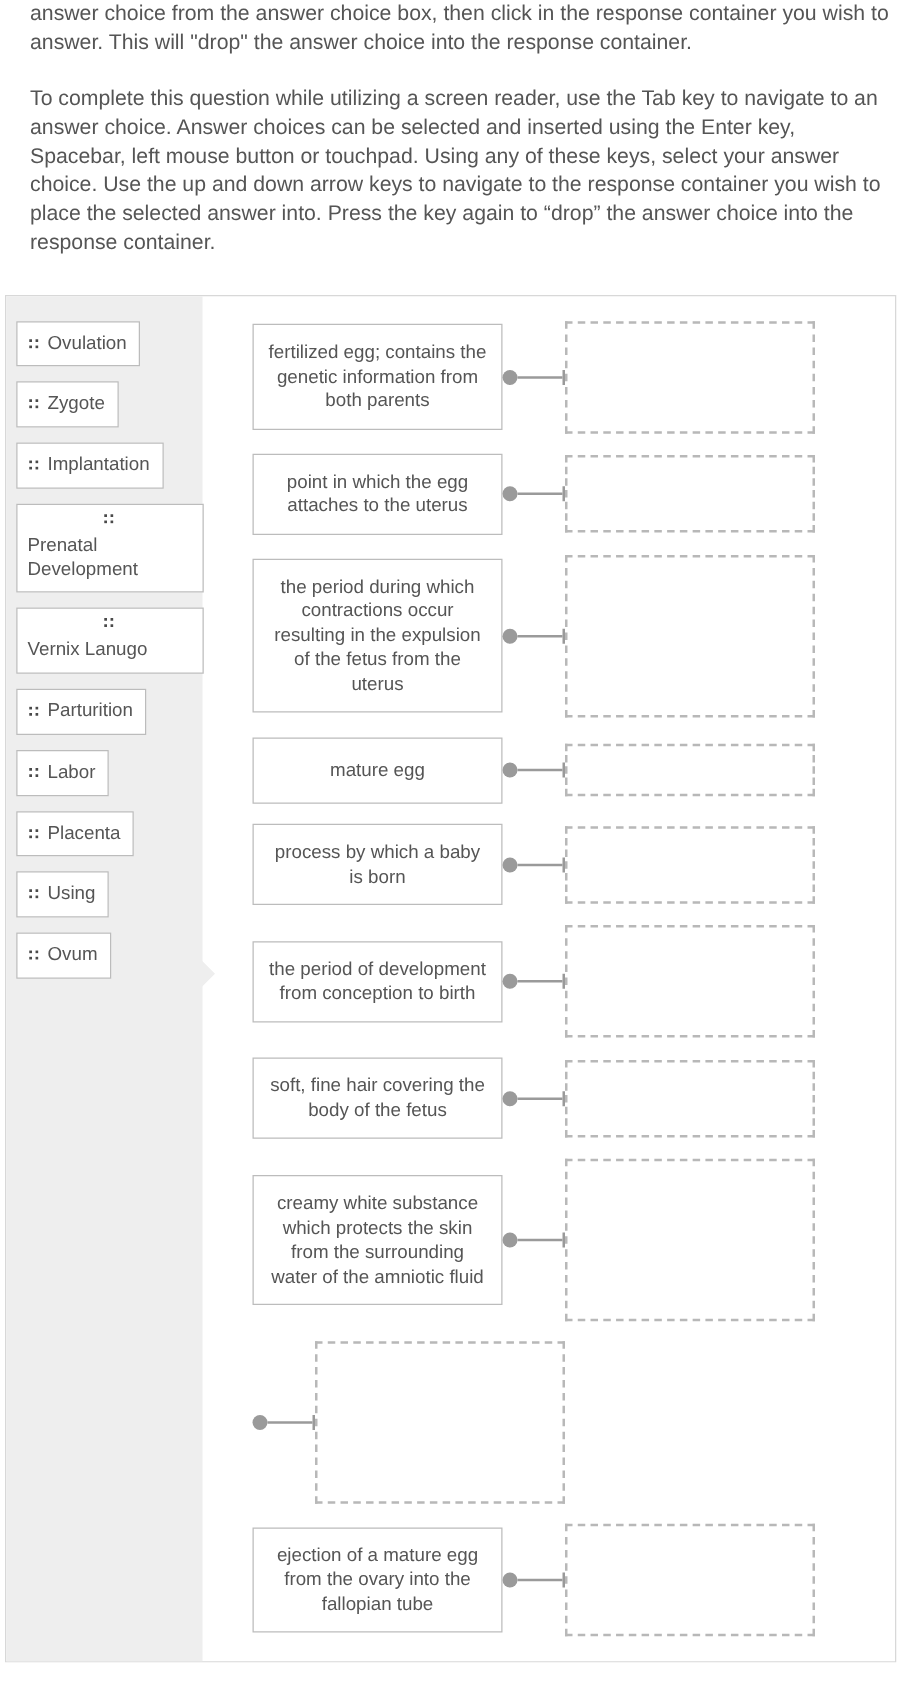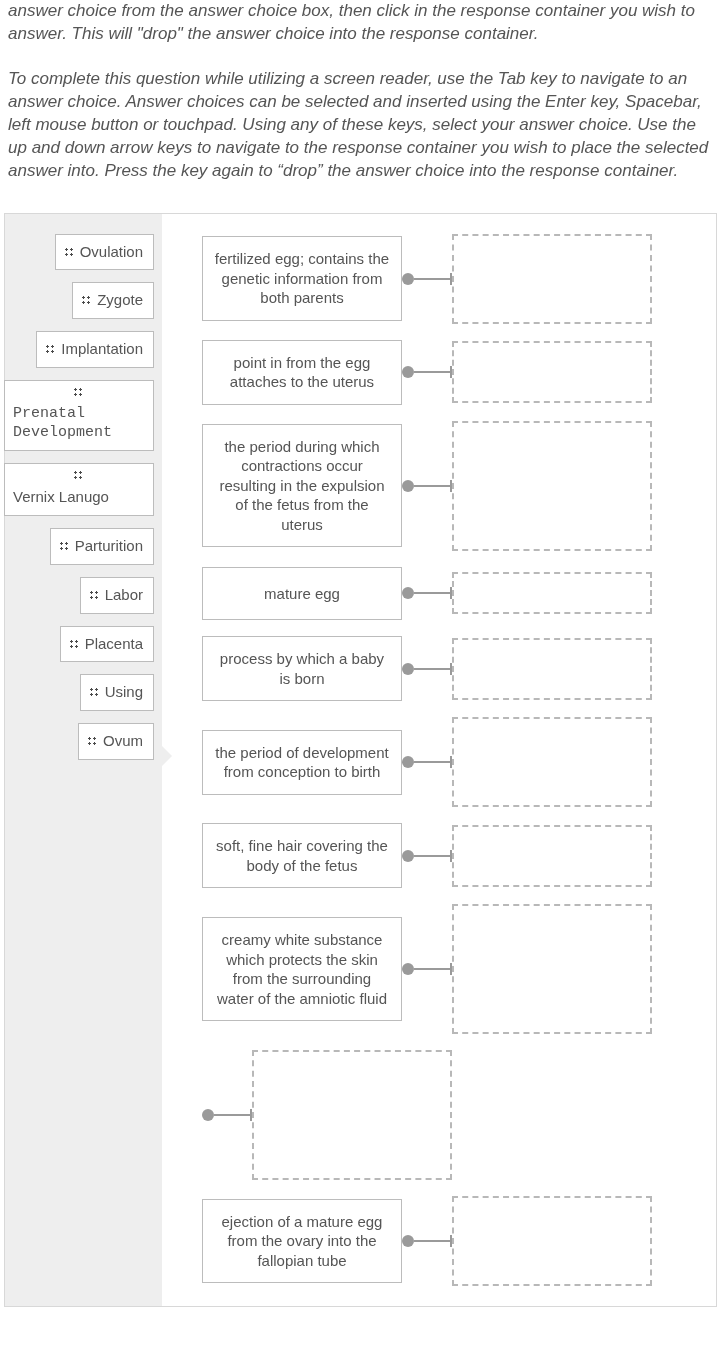--- a/index.html
+++ b/index.html
@@ -6,39 +6,38 @@
   body {
     margin: 0;
     padding: 0;
     font-family: Arial, Helvetica, sans-serif;
     font-size: 16px;
     color: #4a4a4a;
     background: #fff;
     width: 721px;
   }
   .instructions {
-    padding: 0 8px 8px 8px;
+    padding: 0 8px 8px 24px;
     line-height: 1.35;
     color: #555;
     font-size: 17px;
-    font-style: italic;
   }
   .instructions p { margin: 0 0 22px 0; }
   .work-area {
     border: 1px solid #d8d8d8;
     margin: 0 4px;
     display: flex;
   }
   .choices-col {
     width: 157px;
     background: #eeeeee;
     padding: 20px 8px;
     display: flex;
     flex-direction: column;
-    align-items: flex-end;
+    align-items: flex-start;
     gap: 12px;
     position: relative;
   }
   .choice {
     background: #fff;
     border: 1px solid #bcbcbc;
     padding: 8px 10px 8px 8px;
     font-size: 15px;
     color: #555;
     display: flex;
@@ -145,21 +144,21 @@
       <span>Ovulation</span>
     </div>
     <div class="choice">
       <span class="grip"></span>
       <span>Zygote</span>
     </div>
     <div class="choice">
       <span class="grip"></span>
       <span>Implantation</span>
     </div>
-    <div class="choice centered-grip" style="width:150px;font-family:Liberation Mono, monospace;">
+    <div class="choice centered-grip" style="width:150px;">
       <span class="grip"></span>
       <span style="text-align:left; width:100%;">Prenatal Development</span>
     </div>
     <div class="choice centered-grip" style="width:150px;">
       <span class="grip"></span>
       <span style="text-align:left; width:100%;">Vernix Lanugo</span>
     </div>
     <div class="choice">
       <span class="grip"></span>
       <span>Parturition</span>
@@ -189,21 +188,21 @@
       <div class="def-box">fertilized egg; contains the genetic information from both parents</div>
       <div class="connector">
           <span class="dot-l"></span>
           <span class="line"></span>
           <span class="bar-r"></span>
         </div>
       <div class="drop-box tall"></div>
     </div>
 
     <div class="match-row">
-      <div class="def-box">point in from the egg attaches to the uterus</div>
+      <div class="def-box">point in which the egg attaches to the uterus</div>
       <div class="connector">
           <span class="dot-l"></span>
           <span class="line"></span>
           <span class="bar-r"></span>
         </div>
       <div class="drop-box"></div>
     </div>
 
     <div class="match-row">
       <div class="def-box">the period during which contractions occur resulting in the expulsion of the fetus from the uterus</div>

